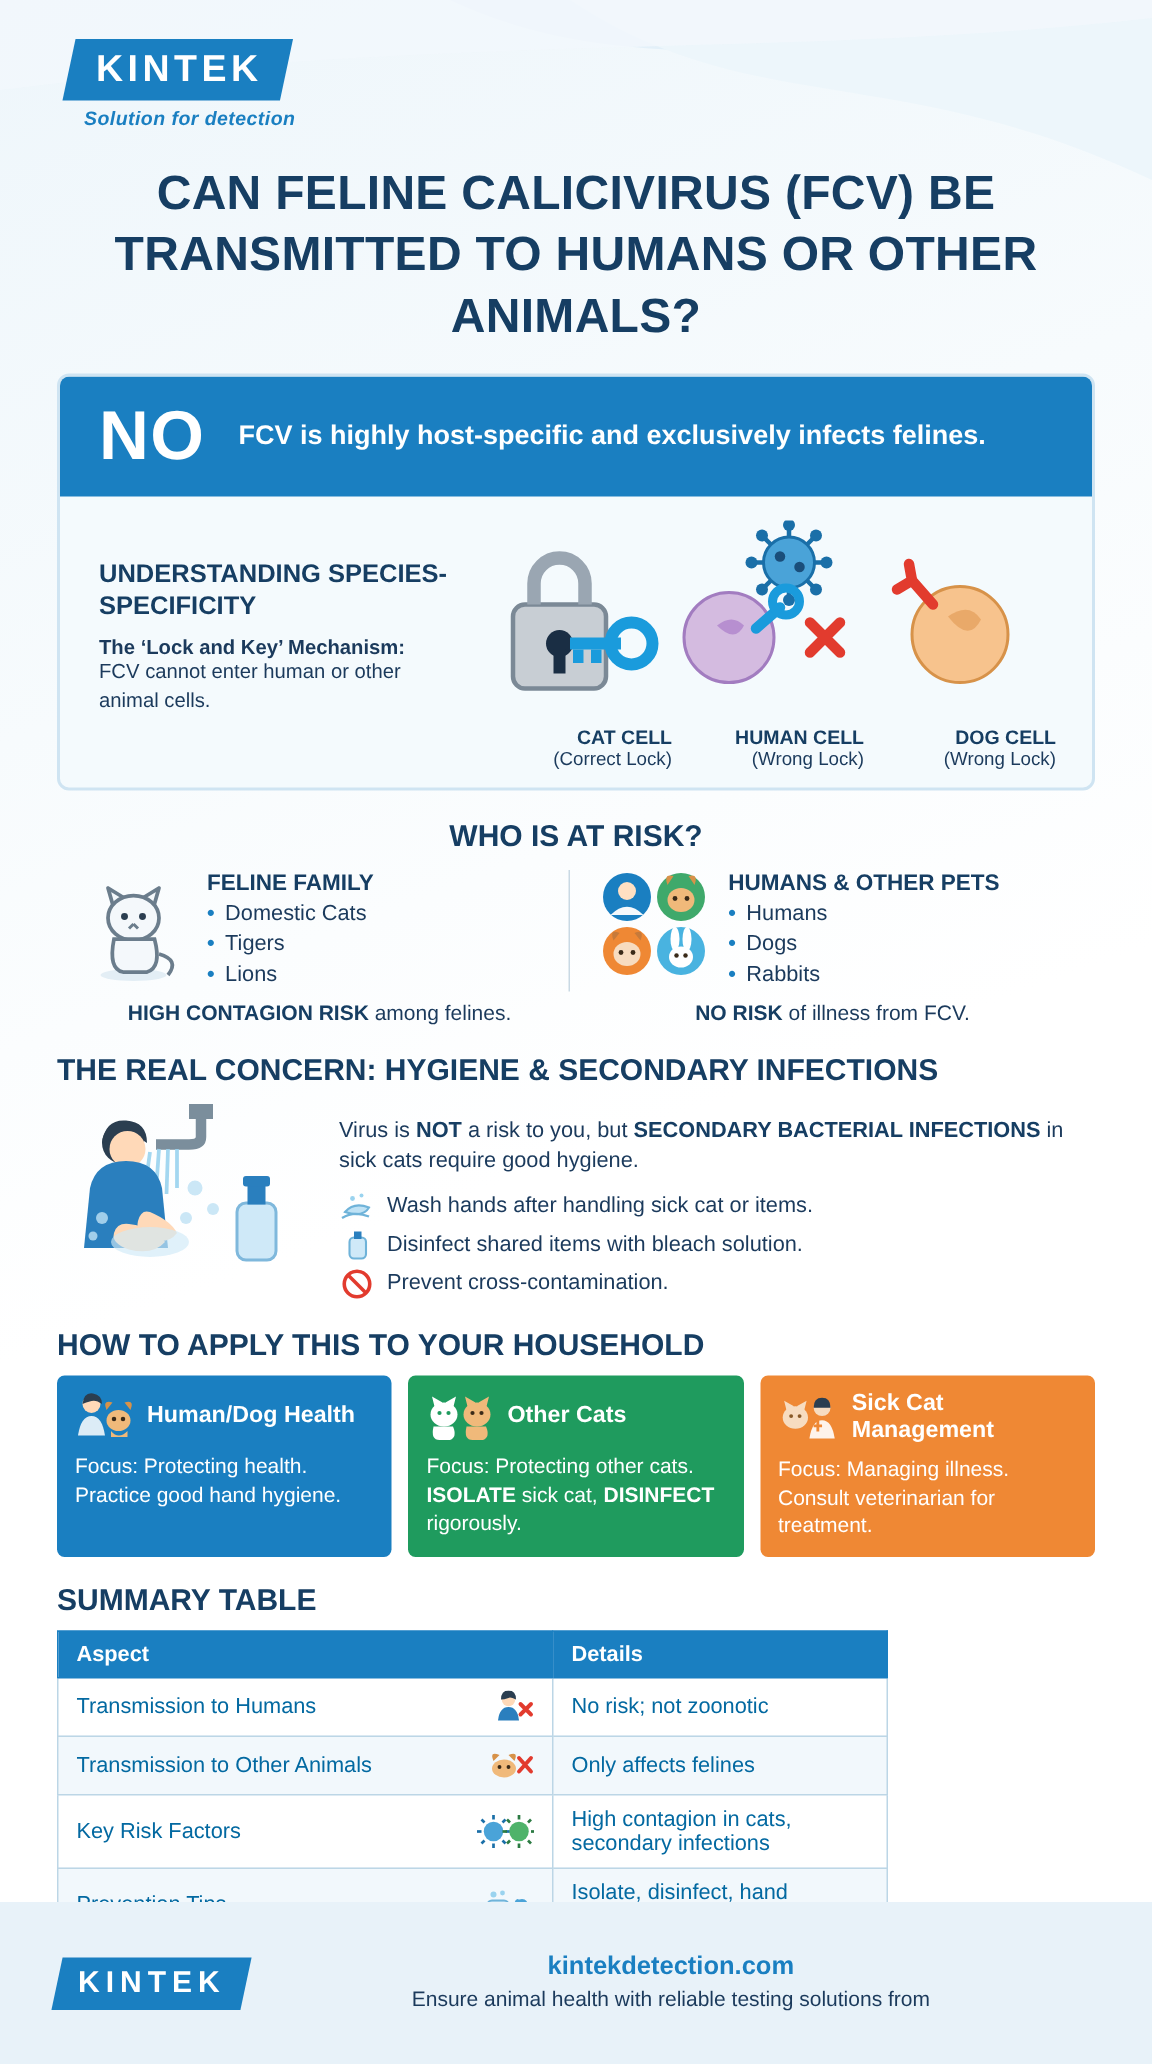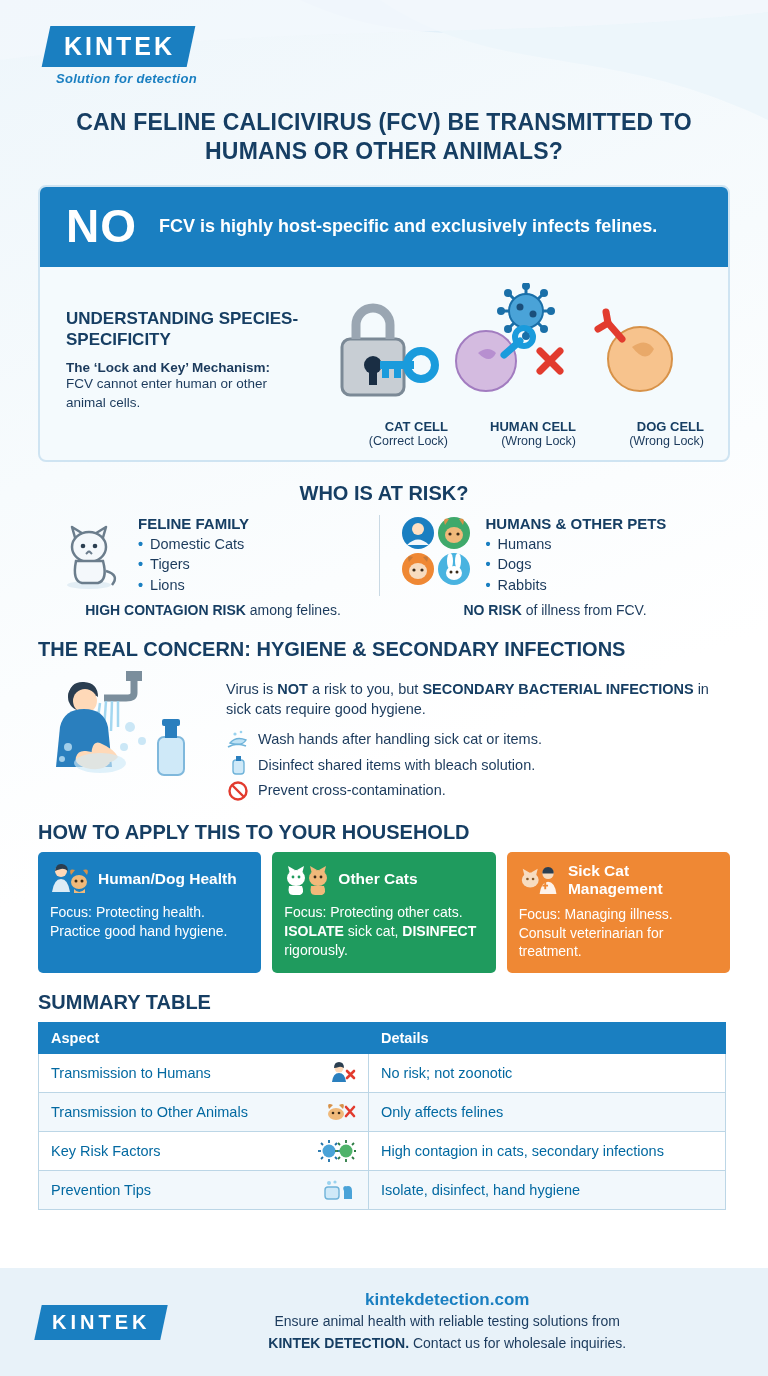--- a/index.html
+++ b/index.html
@@ -43,21 +43,21 @@
     margin-left: 10px;
     color: #1a7fc1;
     font-style: italic;
     font-size: 13px;
     font-weight: bold;
     letter-spacing: 0.3px;
   }
   .title {
     margin: 22px 38px 0 38px;
     text-align: center;
-    font-size: 23px;
+    font-size: 32px;
     font-weight: bold;
     letter-spacing: 0.2px;
     color: #163e63;
     line-height: 1.28;
   }
   
   .no-card {
     margin: 18px 38px 0 38px;
     border: 2px solid #cfe4f2;
     border-radius: 8px;
@@ -131,21 +131,21 @@
   
   .house-title { margin: 18px 0 0 38px; font-size: 20px; font-weight: bold; color: #163e63; }
   .cards { display: flex; gap: 11px; margin: 8px 38px 0 38px; }
   .card { flex: 1; border-radius: 5px; padding: 10px 12px 12px 12px; color: #ffffff; min-height: 108px; }
   .card-head { display: flex; align-items: center; gap: 8px; }
   .card-title { font-size: 15.5px; font-weight: bold; line-height: 1.15; }
   .card-body { margin-top: 7px; font-size: 14px; line-height: 1.33; }
   .card-body b { font-weight: bold; text-align: center; }
   
   .sum-title { margin: 18px 0 0 38px; font-size: 20px; font-weight: bold; color: #163e63; }
-  table { margin: 8px 38px 0 38px; width: 688px; border-collapse: collapse; }
+  table { margin: 8px 38px 0 38px; width: 554px; border-collapse: collapse; }
   thead th {
     background: #1a7fc1; color: #ffffff; text-align: left;
     font-size: 14.5px; font-weight: bold; padding: 7px 12px;
     border: 1px solid #1a7fc1;
   }
   tbody td {
     border: 1px solid #bcd6e6; padding: 8px 12px;
     font-size: 14.5px; color: #0369a1; background: #ffffff;
   }
   tbody tr:nth-child(even) td { background: #f2f8fc; }
@@ -544,19 +544,16 @@
     </tbody>
   </table>
 
   <div class="footer">
     <div class="footer-logo-badge">
       <span class="footer-logo-text">KINTEK</span>
     </div>
     <div class="footer-right">
       <div class="footer-site">kintekdetection.com</div>
       <div class="footer-line">Ensure animal health with reliable testing solutions from</div>
-      <div class="footer-line">
-        <b>KINTEK DETECTION.</b><span> Contact us for wholesale inquiries.</span>
-      </div>
     </div>
   </div>
 
 </div>
 
 </body></html>

